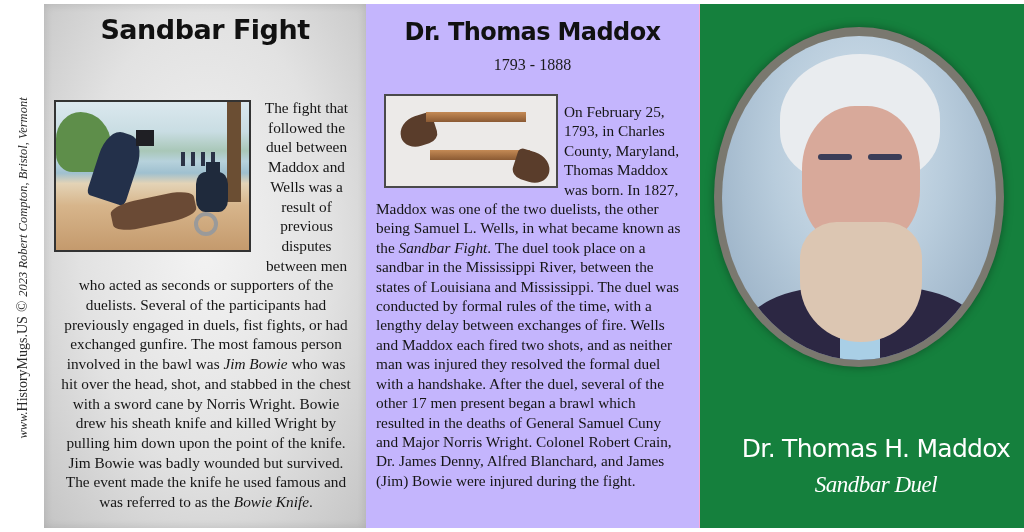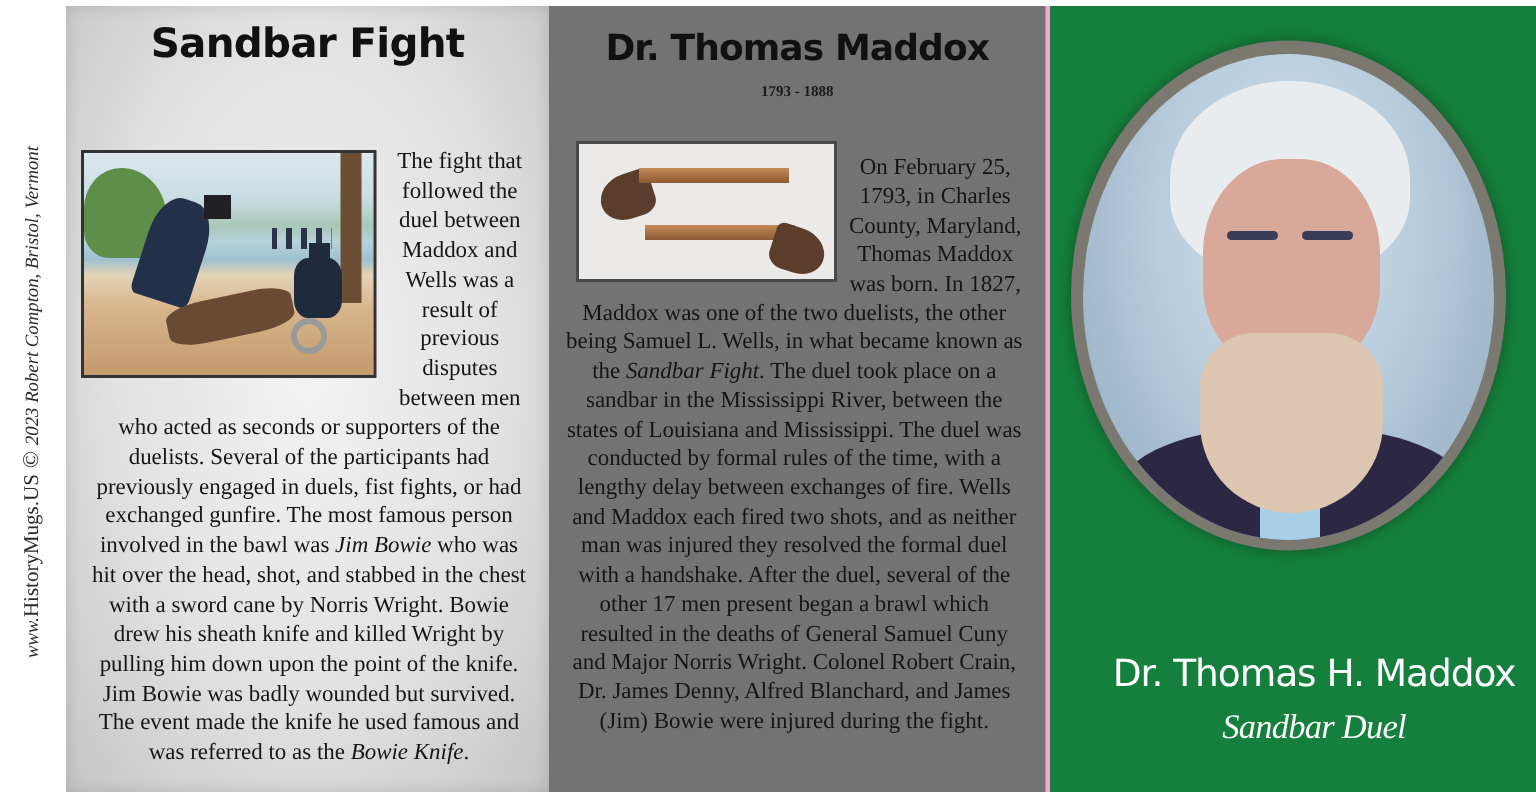--- a/index.html
+++ b/index.html
@@ -54,33 +54,33 @@
   .painting .fig2 { position:absolute; left:55px; top:95px; width:85px; height:28px; background:#6a4a35; border-radius:30%; transform:rotate(-12deg); }
   .painting .fig3 { position:absolute; left:140px; top:70px; width:32px; height:40px; background:#1f2a3c; border-radius:30%; }
   .painting .hat3 { position:absolute; left:150px; top:60px; width:14px; height:12px; background:#1f2a3c; }
   .painting .hat-ground { position:absolute; left:138px; top:110px; width:24px; height:24px; border-radius:50%; border:4px solid #9a9a9a; }
   .painting .distant { position:absolute; left:125px; top:50px; width:40px; height:14px; background:repeating-linear-gradient(90deg,#2b3346 0 4px,transparent 4px 10px); }
   .left-body i { font-style: italic; }
 
   
   .panel-mid {
     position: absolute; left: 366px; top: 4px; width: 334px; height: 524px;
-    background: #737373; border-right: 3px solid #f9a8d4;
+    background: #c4b5fd; border-right: 1px solid #f9a8d4;
   }
   .mid-title {
     position: absolute; left: 0; right: 0; top: 14px; text-align: center;
     font-family: "DejaVu Sans", sans-serif; font-size: 24px; letter-spacing: -0.6px; color: #111;
   }
   .mid-years {
     position: absolute; left: 0; right: 0; top: 52px; text-align: center;
-    font-weight: bold; font-size: 10px; color: #1a1a1a;
+    font-weight: normal; font-size: 16px; color: #1a1a1a;
   }
   .mid-body {
     position: absolute; left: 10px; right: 14px; top: 98px;
-    font-size: 15.3px; line-height: 19.4px; text-align: center; color: #151515;
+    font-size: 15.3px; line-height: 19.4px; color: #151515;
   }
   .mid-body i { font-style: italic; }
   .pistols {
     float: left; width: 174px; height: 94px; margin: -8px 6px 2px 8px;
     border: 2px solid #4a4a4a; background: #eceae8; position: relative; overflow: hidden;
   }
   .pistols .barrel1 { position:absolute; left:40px; top:16px; width:100px; height:10px; background:linear-gradient(180deg,#c48a55,#8b5a33); }
   .pistols .grip1 { position:absolute; left:14px; top:20px; width:36px; height:30px; background:#5a3d2b; border-radius:70% 20% 40% 60%; transform:rotate(-18deg); }
   .pistols .barrel2 { position:absolute; left:44px; top:54px; width:100px; height:10px; background:linear-gradient(180deg,#c48a55,#8b5a33); }
   .pistols .grip2 { position:absolute; left:128px; top:56px; width:36px; height:30px; background:#5a3d2b; border-radius:20% 70% 60% 40%; transform:rotate(18deg); }

